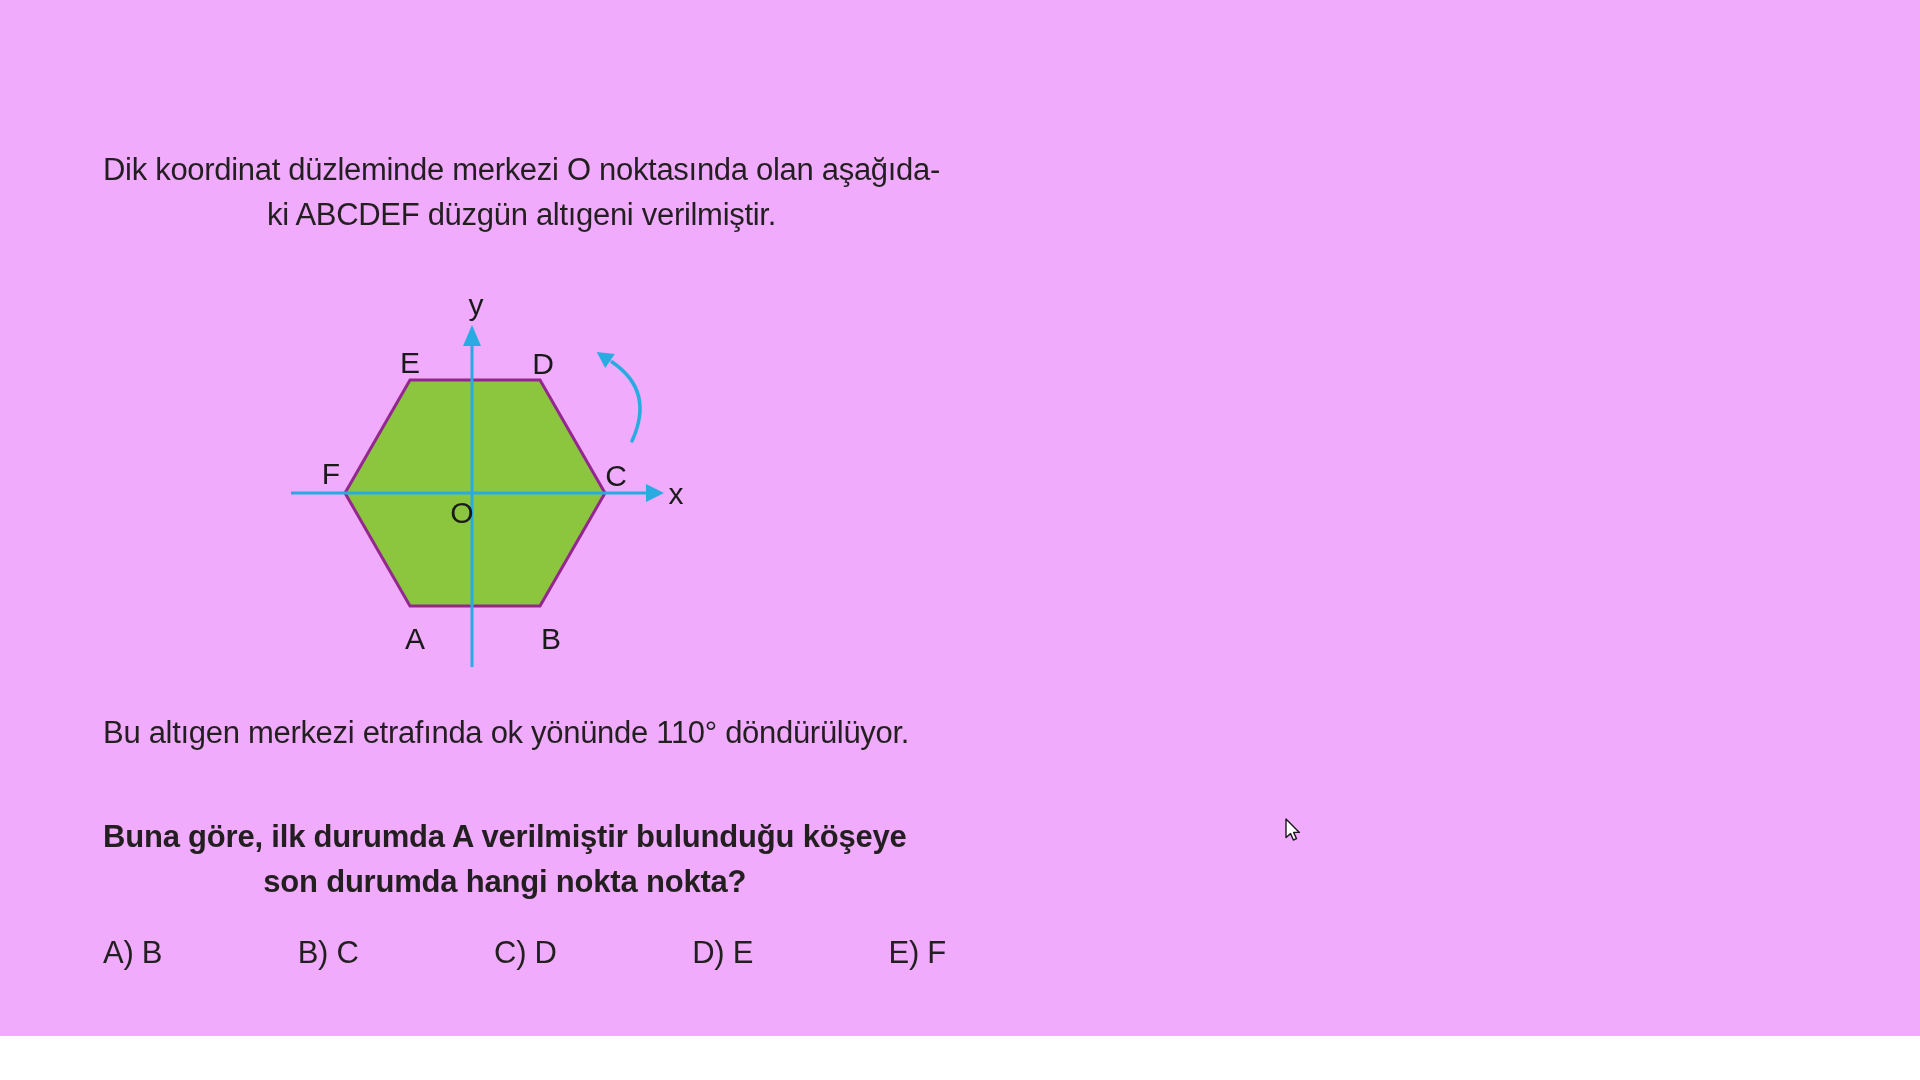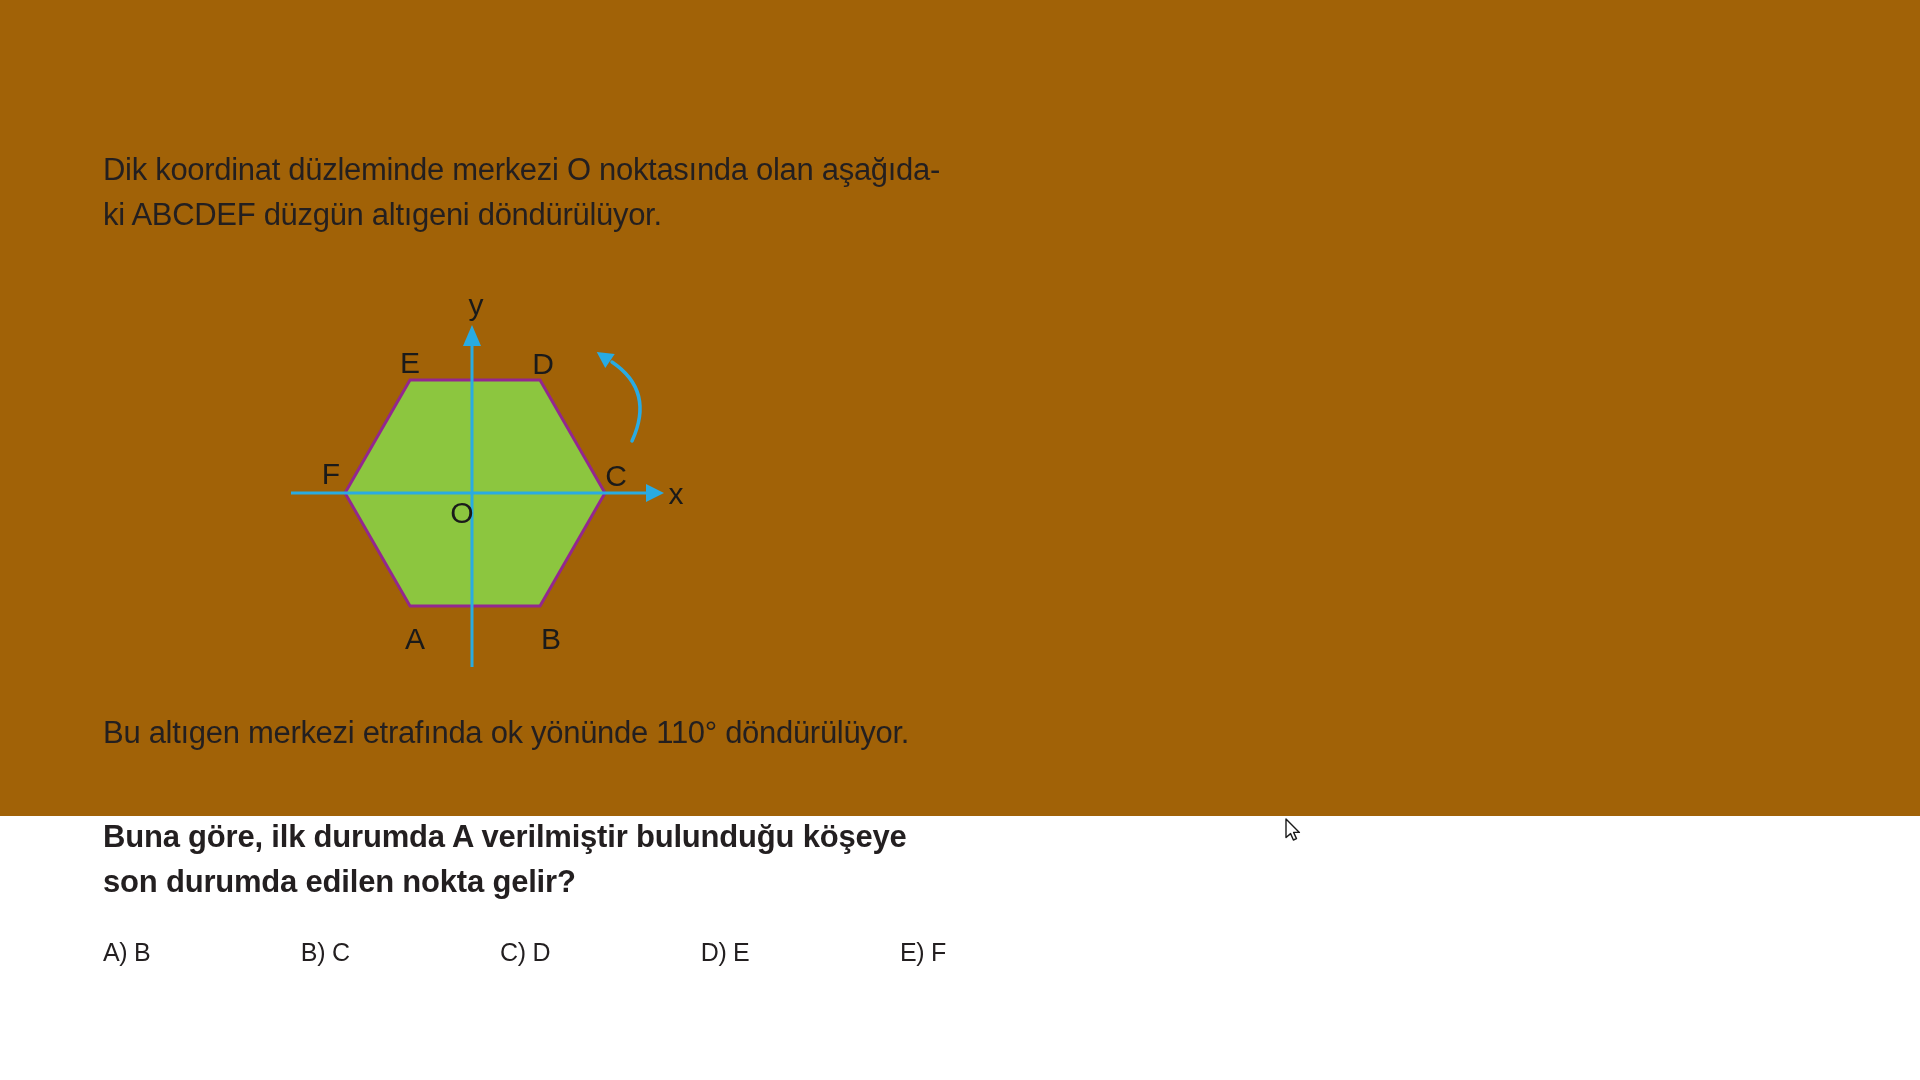--- a/index.html
+++ b/index.html
@@ -4,43 +4,44 @@
 <style>
   html, body {
     margin: 0; padding: 0;
     width: 1920px; height: 1080px;
     background: #ffffff;
     overflow: hidden;
     font-family: "Liberation Sans", sans-serif;
   }
   .page {
     position: relative;
-    width: 1920px; height: 816px;
-    background: #a16207;
+    width: 1920px; height: 1036px;
+    background: #f0abfc;
+    text-align: center;
   }
   .textblock {
     position: absolute;
     left: 103px;
     color: #231f20;
     font-size: 31px;
     line-height: 45px;
     letter-spacing: -0.3px;
     white-space: nowrap;
   }
   .intro   { top: 147px; }
   .body    { top: 710px; }
   .prompt  { top: 814px; font-weight: 700; letter-spacing: -0.2px; }
   .options {
     position: absolute;
     left: 103px; top: 930px;
     width: 843px;
     display: flex;
     justify-content: space-between;
     color: #231f20;
-    font-size: 25px;
+    font-size: 31px;
     line-height: 45px;
     letter-spacing: -0.3px;
   }
   .diagram {
     position: absolute;
     left: 0; top: 0;
     width: 1920px; height: 1080px;
   }
   .diagram text {
     font-family: "Liberation Sans", sans-serif;
@@ -57,21 +58,21 @@
     width: 26px; height: 26px;
   }
 </style>
 </head>
 <body>
 
 <div class="page">
 
   <div class="textblock intro">
     <div>Dik koordinat düzleminde merkezi O noktasında olan aşağıda-</div>
-    <div>ki ABCDEF düzgün altıgeni döndürülüyor.</div>
+    <div>ki ABCDEF düzgün altıgeni verilmiştir.</div>
   </div>
 
   <svg class="diagram" viewBox="0 0 1920 1080" aria-hidden="true">
 
     <polygon class="hex" points="345,493 410,380 540,380 605,493 540,606 410,606"></polygon>
 
     <line class="axis" x1="291" y1="493" x2="646" y2="493"></line>
     <polygon class="axishead" points="646,484 646,502 664,493"></polygon>
 
     <line class="axis" x1="472" y1="667" x2="472" y2="344"></line>
@@ -90,21 +91,21 @@
     <text x="676" y="504" text-anchor="middle">x</text>
     <text x="476" y="315" text-anchor="middle">y</text>
   </svg>
 
   <div class="textblock body">
     <div>Bu altıgen merkezi etrafında ok yönünde 110° döndürülüyor.</div>
   </div>
 
   <div class="textblock prompt">
     <div>Buna göre, ilk durumda A verilmiştir bulunduğu köşeye</div>
-    <div>son durumda edilen nokta gelir?</div>
+    <div>son durumda hangi nokta nokta?</div>
   </div>
 
   <div class="options">
     <span>A) B</span>
     <span>B) C</span>
     <span>C) D</span>
     <span>D) E</span>
     <span>E) F</span>
   </div>
 

